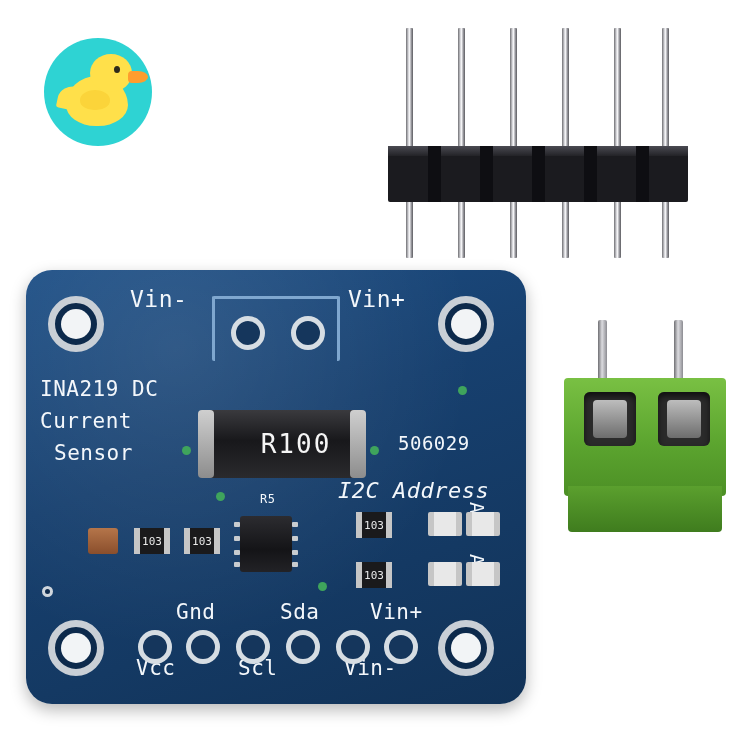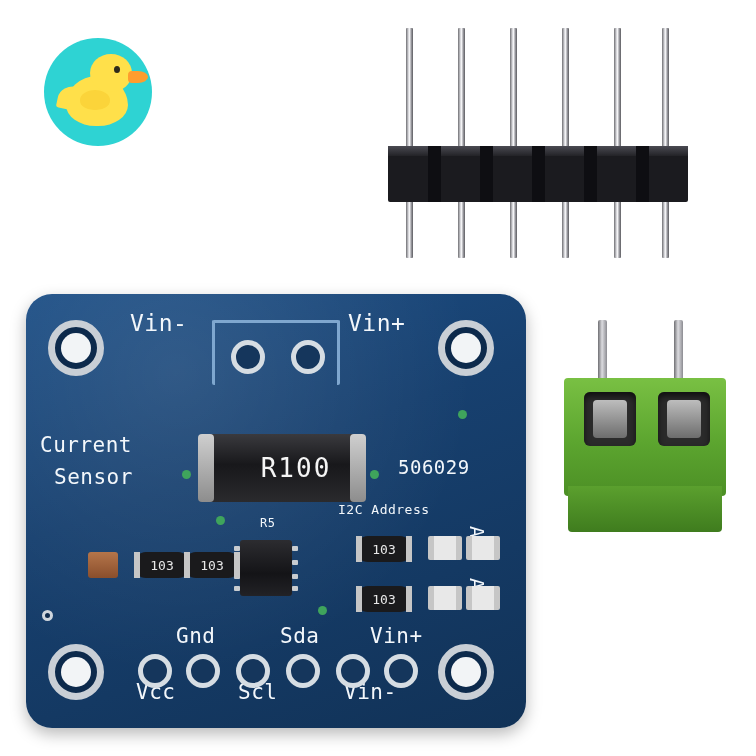--- a/index.html
+++ b/index.html
@@ -177,21 +177,21 @@
     width: 9px;
     height: 70px;
     background: linear-gradient(90deg, #6e6e72, #dcdce0 45%, #8c8c92);
     border-radius: 2px;
   }
 
   
   .pcb {
     position: absolute;
     left: 26px;
-    top: 294px;
+    top: 270px;
     width: 500px;
     height: 434px;
     background: linear-gradient(160deg, #1d4f86 0%, #17406f 40%, #113257 100%);
     border-radius: 26px;
     box-shadow: 0 6px 16px rgba(0,0,0,0.28);
     color: #eaf2fb;
   }
   .pcb-inner-gloss {
     position: absolute;
     inset: 0;
@@ -288,30 +288,30 @@
   .ic-leg {
     position: absolute;
     width: 6px;
     height: 5px;
     background: #c8ccd0;
     border-radius: 1px;
   }
 
   .smd-res {
     position: absolute;
-    width: 56px;
+    width: 36px;
     height: 26px;
     background: #1a1a1c;
-    border-radius: 12px;
+    border-radius: 0;
     display: flex;
     align-items: center;
     justify-content: center;
     color: #e9e9e9;
     font-family: "DejaVu Sans Mono", monospace;
-    font-size: 13px;
+    font-size: 11px;
   }
   .smd-res::before, .smd-res::after {
     content: "";
     position: absolute;
     top: 0;
     width: 6px; height: 26px;
     background: #c6c6c6;
   }
   .smd-res::before { left: 0; }
   .smd-res::after { right: 0; }
@@ -403,41 +403,42 @@
     <div class="mount-hole" style="left:22px;  top:350px;"></div>
     <div class="mount-hole" style="left:412px; top:350px;"></div>
 
     <div class="silk" style="left:104px; top:16px; font-size:23px;">Vin-</div>
     <div class="silk" style="left:322px; top:16px; font-size:23px;">Vin+</div>
 
     <div class="trace-rect" style="left:186px; top:26px; width:122px; height:62px; border-bottom:none;"></div>
     <div class="pad-big" style="left:205px; top:46px;"></div>
     <div class="pad-big" style="left:265px; top:46px;"></div>
 
+    <div class="silk" style="left:14px; top:104px; font-size:21px; line-height:30px;">INA219 DC</div>
     <div class="silk" style="left:28px; top:168px; font-size:21px; line-height:30px;">Sensor</div>
     <div class="silk" style="left:14px; top:136px; font-size:21px; line-height:30px;">Current</div>
 
     <div class="silk" style="left:372px; top:162px; font-size:19px;">506029</div>
 
     <div class="shunt">
       <div class="shunt-cap-l"></div>
       <div class="shunt-cap-r"></div>
       <div class="shunt-label">R100</div>
     </div>
 
     <div class="via-green" style="left:156px; top:176px;"></div>
     <div class="via-green" style="left:344px; top:176px;"></div>
     <div class="via-green" style="left:432px; top:116px;"></div>
     <div class="via-green" style="left:190px; top:222px;"></div>
     <div class="via-green" style="left:292px; top:312px;"></div>
     <div class="via" style="left:16px; top:316px;"></div>
 
     <div class="silk" style="left:234px; top:222px; font-size:12px;">R5</div>
 
-    <div class="silk" style="left:312px; top:208px; font-size:13px;">I2C Address</div>
+    <div class="silk" style="left:312px; top:208px; font-size:22px;font-style:italic;">I2C Address</div>
 
     <div class="silk" style="left:462px; top:232px; font-size:19px; transform: rotate(90deg); transform-origin: left top;">A1</div>
     <div class="silk" style="left:462px; top:284px; font-size:19px; transform: rotate(90deg); transform-origin: left top;">A0</div>
 
     <div class="ic">
       <div class="ic-leg" style="left:-6px; top:6px;"></div>
       <div class="ic-leg" style="left:-6px; top:20px;"></div>
       <div class="ic-leg" style="left:-6px; top:34px;"></div>
       <div class="ic-leg" style="left:-6px; top:46px;"></div>
       <div class="ic-leg" style="right:-6px; top:6px;"></div>

